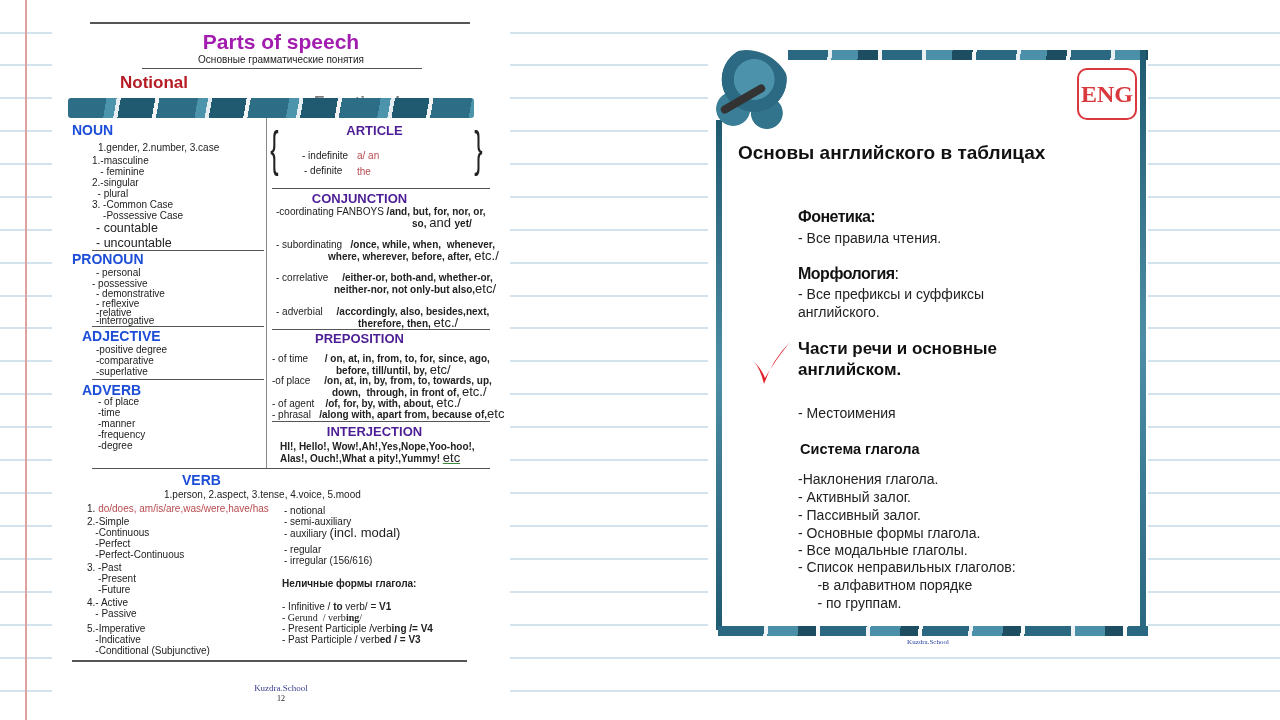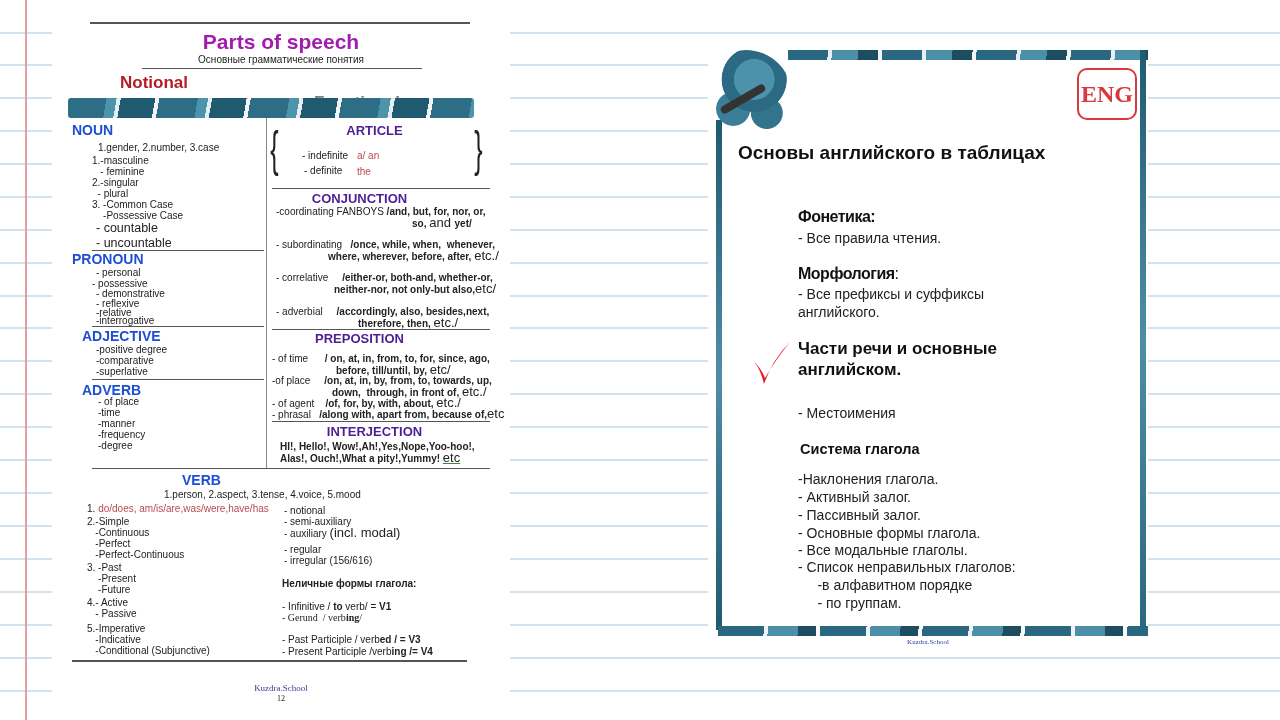--- a/index.html
+++ b/index.html
@@ -188,21 +188,21 @@
   <div class="txt" style="left:35px;top:627px;">   -Conditional (Subjunctive)</div>
 
   <div class="txt" style="left:232px;top:487px;">- notional</div>
   <div class="txt" style="left:232px;top:498px;">- semi-auxiliary</div>
   <div class="txt" style="left:232px;top:509px;"><span>- auxiliary </span><span class="small">(incl. modal)</span></div>
   <div class="txt" style="left:232px;top:526px;">- regular</div>
   <div class="txt" style="left:232px;top:537px;">- irregular (156/616)</div>
   <div class="txt" style="left:230px;top:560px;font-weight:bold;">Неличные формы глагола:</div>
   <div class="txt" style="left:230px;top:583px;"><span>- Infinitive / </span><b>to</b><span> verb/ = </span><b>V1</b></div>
   <div class="txt" style="left:230px;top:594px;font-family:Liberation Serif, serif;"><span>- Gerund  / verb</span><b>ing</b><span>/</span><b></b></div>
-  <div class="txt" style="left:230px;top:605px;margin-top:23px;"><span>- Present Participle /verb</span><b>ing</b><span> </span><b>/= V4</b></div>
+  <div class="txt" style="left:230px;top:605px;"><span>- Present Participle /verb</span><b>ing</b><span> </span><b>/= V4</b></div>
   <div class="txt" style="left:230px;top:616px;"><span>- Past Participle / verb</span><b>ed</b><span> </span><b>/ = V3</b></div>
   <div class="sep" style="left:20px;top:642px;width:395px;height:2px;"></div>
 
   <div class="footer-left" style="top:665px;">Kuzdra.School</div>
   <div class="footer-left" style="top:676px;color:#222;font-size:8px;">12</div>
 </div>
 
 <div class="card">
   <div class="card-border-top"></div>
   <div class="card-border-left"></div>

